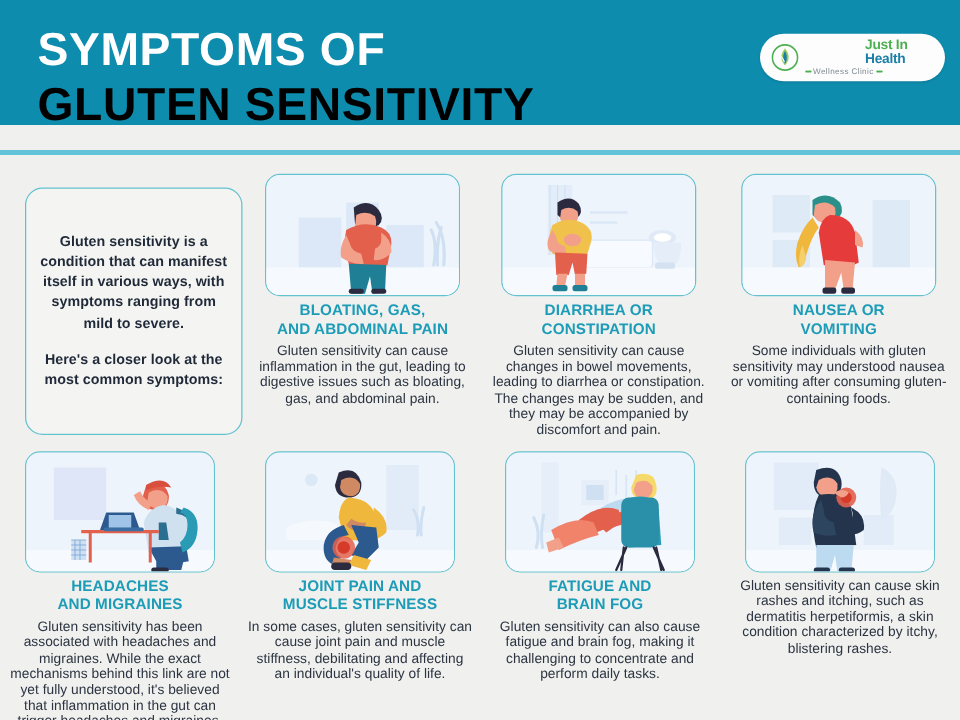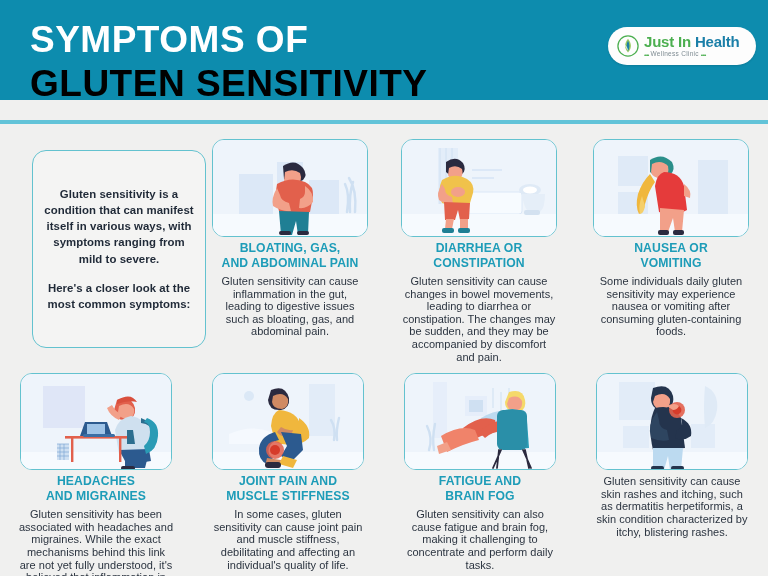--- a/index.html
+++ b/index.html
@@ -35,33 +35,33 @@
   
   .logo{
     position:absolute;right:12px;top:27px;
     width:148px;height:38px;border-radius:19px;
     background:#fdfdfd;display:flex;align-items:center;
     padding-left:9px;box-sizing:border-box;
     box-shadow:0 1px 2px rgba(0,0,0,.12);
   }
   .logo-mark{width:22px;height:22px;flex:0 0 22px;margin-right:5px;}
   .logo-text{display:flex;flex-direction:column;line-height:1;}
-  .logo-name{font-size:15px;font-weight:bold;letter-spacing:-.2px;}
+  .logo-name{font-size:11px;font-weight:bold;letter-spacing:-.2px;margin-left:48px;}
   .logo-name .g{color:#4caf50;}
   .logo-name .b{color:#1b7fa8;}
   .logo-sub{
     font-size:6.5px;color:#7e8b92;letter-spacing:.3px;
     margin-top:2px;display:flex;align-items:center;gap:2px;white-space:nowrap;
   }
   .logo-dots{letter-spacing:-1px;color:#4caf50;font-size:6px;}
 
   
   .grid{position:absolute;left:0;top:128px;width:768px;}
   .row{display:flex;}
-  .cell{box-sizing:border-box;padding:0 18px;}
+  .cell{box-sizing:border-box;padding:0 6px;}
 
   
   .intro-box{
     margin:11px 8px 0 14px;width:174px;height:198px;
     background:#f4f4f3;border:1.4px solid #63c2cf;border-radius:14px;
     box-sizing:border-box;display:flex;align-items:center;justify-content:center;
     padding:6px 10px;
   }
   .intro-text{
     text-align:center;color:#1f2937;font-size:11.4px;font-weight:bold;
@@ -215,21 +215,21 @@
               <path d="M56 34 q-8 8 -12 20 q-3 12 1 20 q5 -2 6 -10 q4 -14 10 -22 z" fill="#f0b73d"></path>
               <path d="M48 56 q-4 10 -2 18 q4 -1 5 -8 z" fill="#f5cf6a"></path>
               <path d="M70 32 q16 0 20 14 l3 24 q-14 8 -28 2 l-4 -26 q2 -12 9 -14 z" fill="#e53b3b"></path>
               <path d="M90 44 q8 6 6 14 l-6 -2 z" fill="#f2a089"></path>
               <path d="M66 68 l24 2 l-2 22 l-7 0 l-2 -14 l-5 14 l-8 0 z" fill="#f2a089"></path>
               <rect x="64" y="90" width="11" height="5" rx="2" fill="#2b2a3f"></rect>
               <rect x="79" y="90" width="11" height="5" rx="2" fill="#2b2a3f"></rect>
             </svg>
           </div>
           <div class="card-title">NAUSEA OR<br>VOMITING</div>
-          <div class="card-body">Some individuals daily gluten sensitivity may experience nausea or vomiting after consuming gluten-containing foods.</div>
+          <div class="card-body">Some individuals with gluten sensitivity may understood nausea or vomiting after consuming gluten-containing foods.</div>
         </div>
       </div>
     </div>
 
     <div class="row r2">
 
       <div class="cell b-c">
         <div class="card">
           <div class="thumb">
             <svg viewBox="0 0 152 97" width="152" height="97">

